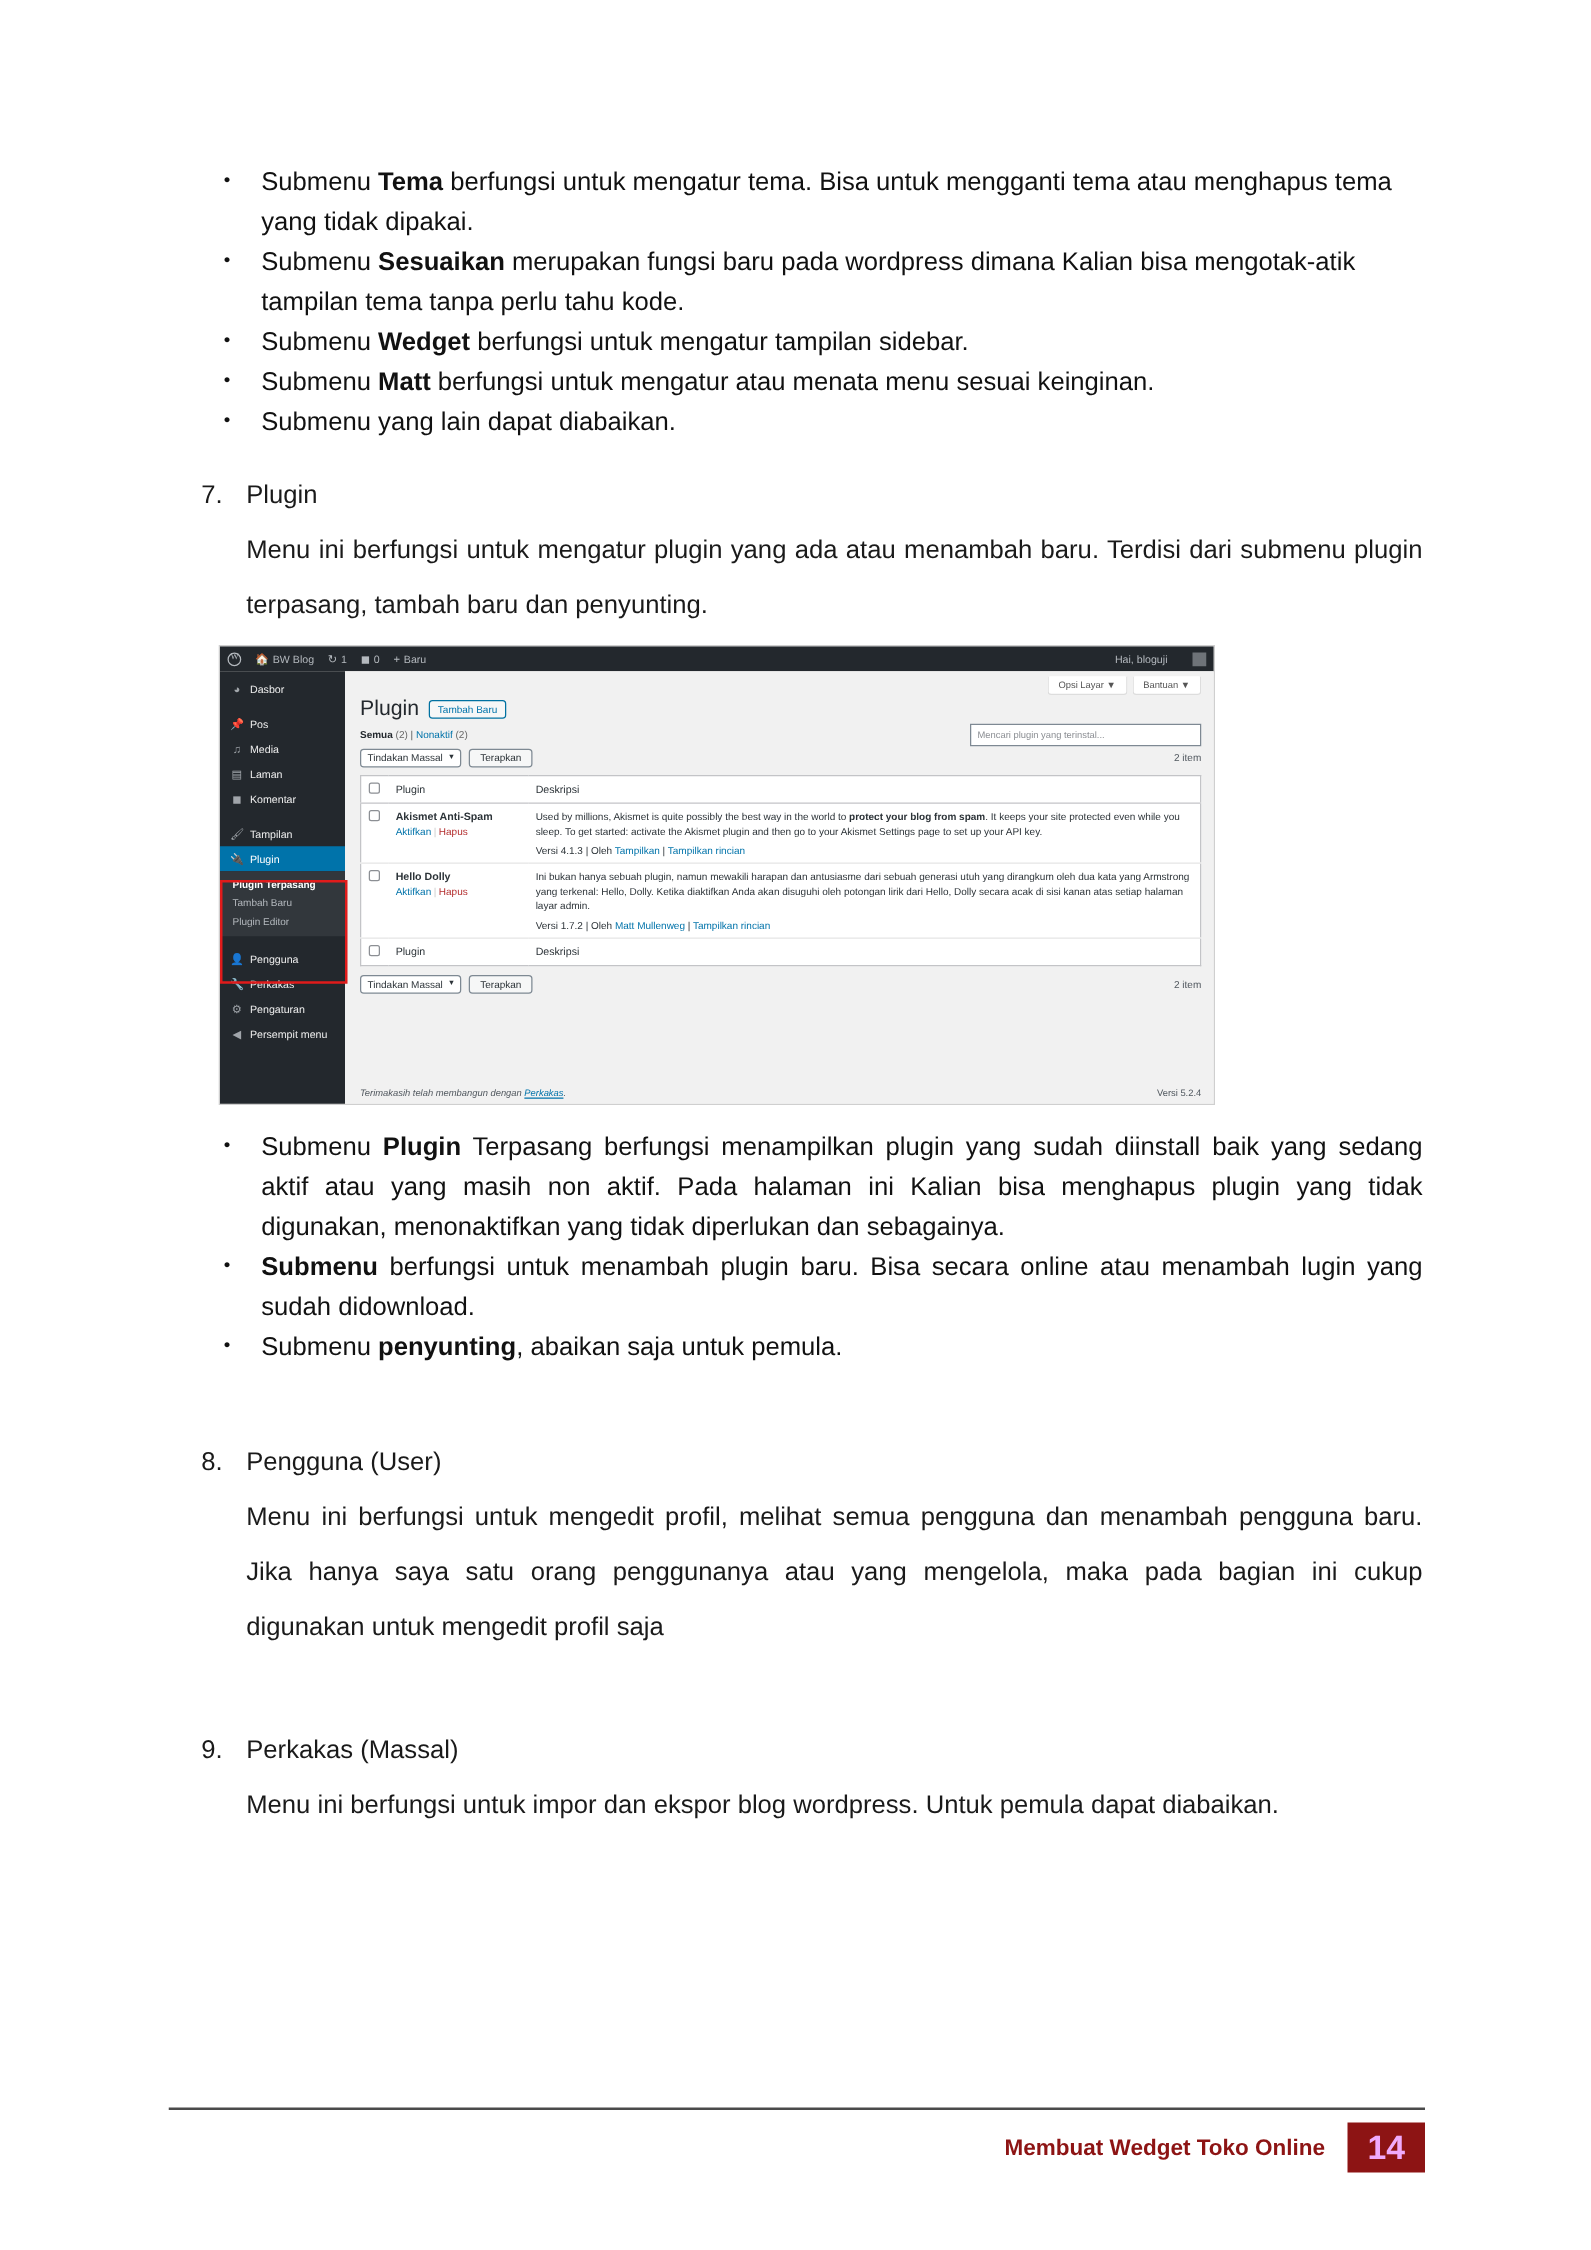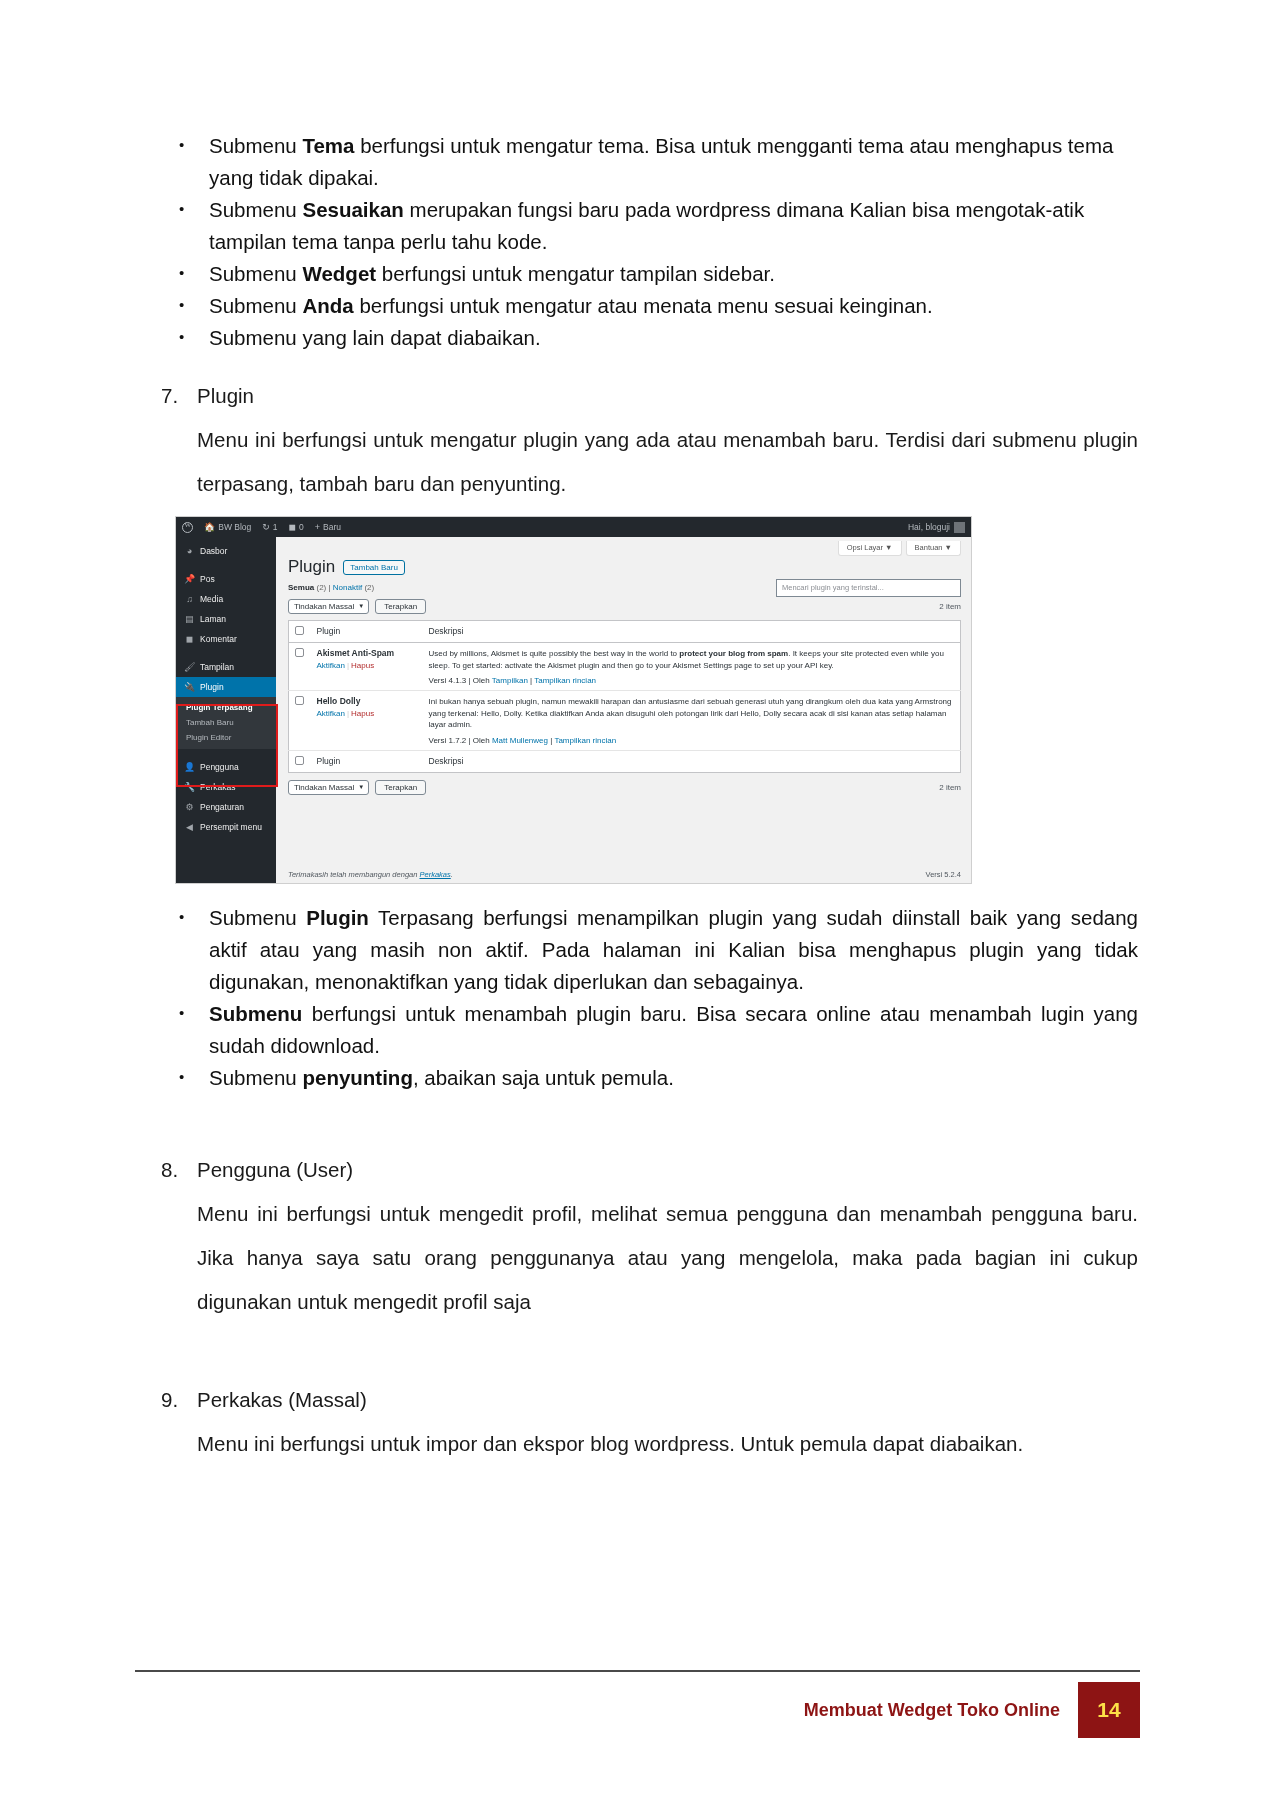--- a/index.html
+++ b/index.html
@@ -65,21 +65,21 @@
   .wp-adminbar {
     height:20px;
     background:#23282d;
     color:#b4b9be;
     display:flex;
     align-items:center;
     font-size:8.5px;
     padding:0 6px;
   }
   .wp-adminbar .ab-item { display:flex; align-items:center; gap:3px; margin-right:11px; white-space:nowrap; }
-  .wp-adminbar .ab-right { margin-left:auto; display:flex; align-items:center; gap:4px; }
+  .wp-adminbar .ab-right { margin-left:auto; display:flex; align-items:center; gap:20px; }
   .wp-logo-circ {
     width:11px; height:11px; border-radius:50%;
     border:1.4px solid #b4b9be;
     display:inline-block; position:relative;
   }
   .wp-logo-circ::after {
     content:"W"; position:absolute; left:1.4px; top:-1.2px;
     font-size:7px; color:#b4b9be; font-family:"Liberation Serif", serif;
   }
   .ico { display:inline-block; color:#b4b9be; font-size:9px; line-height:1; }
@@ -223,23 +223,23 @@
     position:absolute;
     left:135px; bottom:62px; width:1005px;
   }
   .footer-rule { border-top:2px solid #4a4a4a; width:1005px; }
   .footer-row { display:flex; align-items:stretch; justify-content:flex-end; margin-top:10px; }
   .footer-title {
     font-size:18px; font-weight:bold; color:#8d1414;
     align-self:center; margin-right:18px;
   }
   .footer-pagebox {
-    background:#8d1414; color:#fde047;
-    font-size:21px; font-weight:bold;
-    width:62px; height:56px;
+    background:#8d1414; color:#f0abfc;
+    font-size:27px; font-weight:bold;
+    width:62px; height:40px;
     display:flex; align-items:center; justify-content:center;
   }
 </style>
 </head>
 <body>
 
 <div class="page">
 
   <div class="doc-body" style="padding:130px 135px 0 135px;">
 
@@ -247,21 +247,21 @@
       <li>
         <span>Submenu </span><span class="b">Tema</span><span> berfungsi untuk mengatur tema. Bisa untuk mengganti tema atau menghapus tema yang tidak dipakai.</span>
       </li>
       <li>
         <span>Submenu </span><span class="b">Sesuaikan</span><span> merupakan fungsi baru pada wordpress dimana Kalian bisa mengotak-atik tampilan tema tanpa perlu tahu kode.</span>
       </li>
       <li>
         <span>Submenu </span><span class="b">Wedget</span><span> berfungsi untuk mengatur tampilan sidebar.</span>
       </li>
       <li>
-        <span>Submenu </span><span class="b">Anda</span><span> berfungsi untuk mengatur atau menata menu sesuai keinginan.</span>
+        <span>Submenu </span><span class="b">Matt</span><span> berfungsi untuk mengatur atau menata menu sesuai keinginan.</span>
       </li>
       <li>
         <span>Submenu yang lain dapat diabaikan.</span>
       </li>
     </ul>
 
     <div class="num-item" style="margin-top:22px;">
       <span class="num">7.</span>
       <div class="num-title">Plugin</div>
       <p class="para" style="margin-top:2px;">Menu ini berfungsi untuk mengatur plugin yang ada atau menambah baru. Terdisi dari submenu plugin terpasang, tambah baru dan penyunting.</p>

